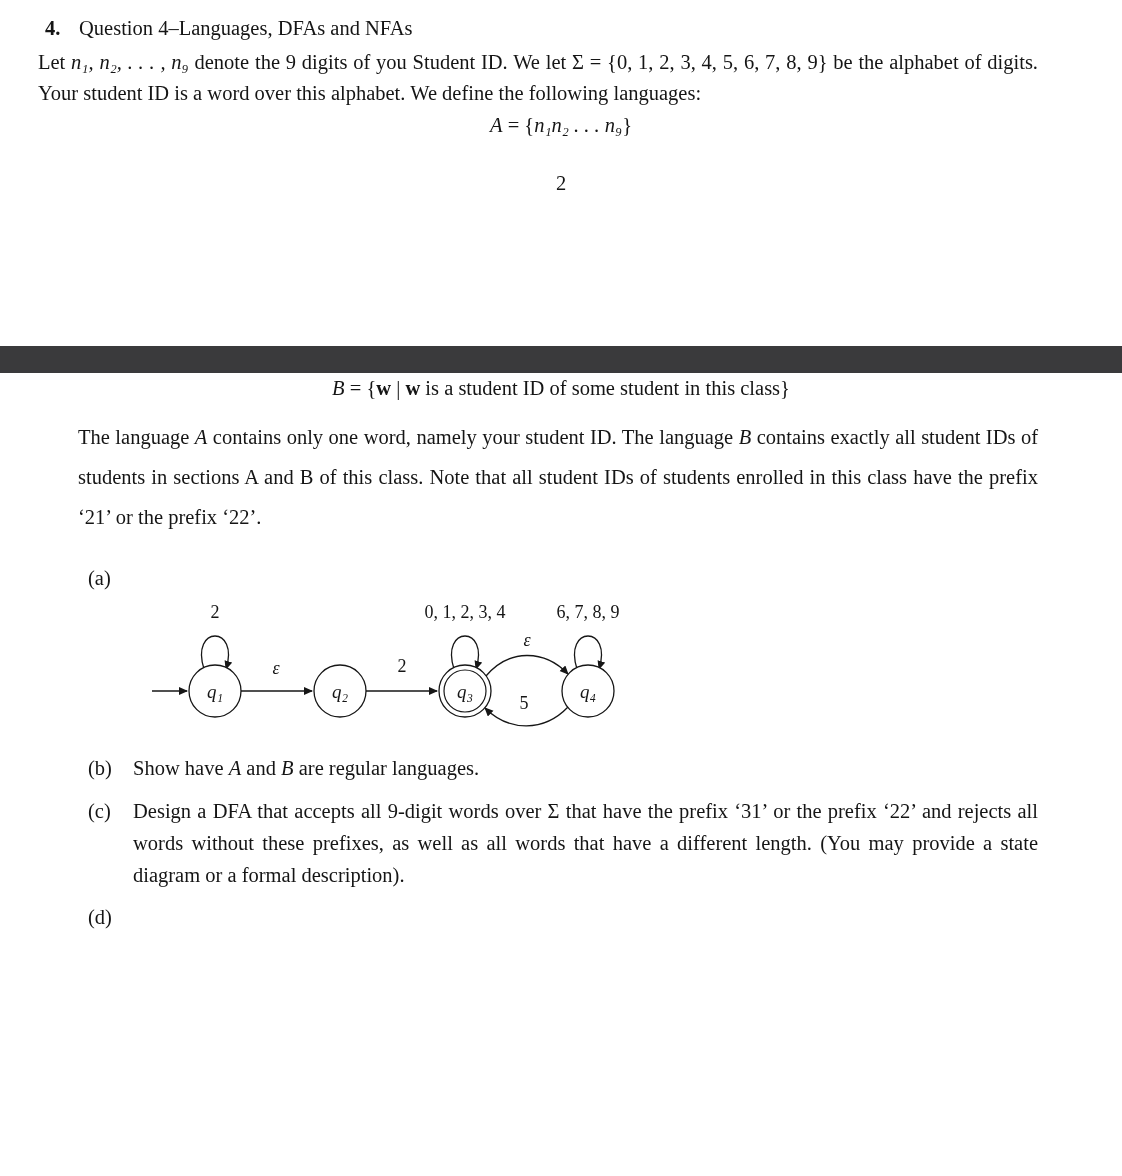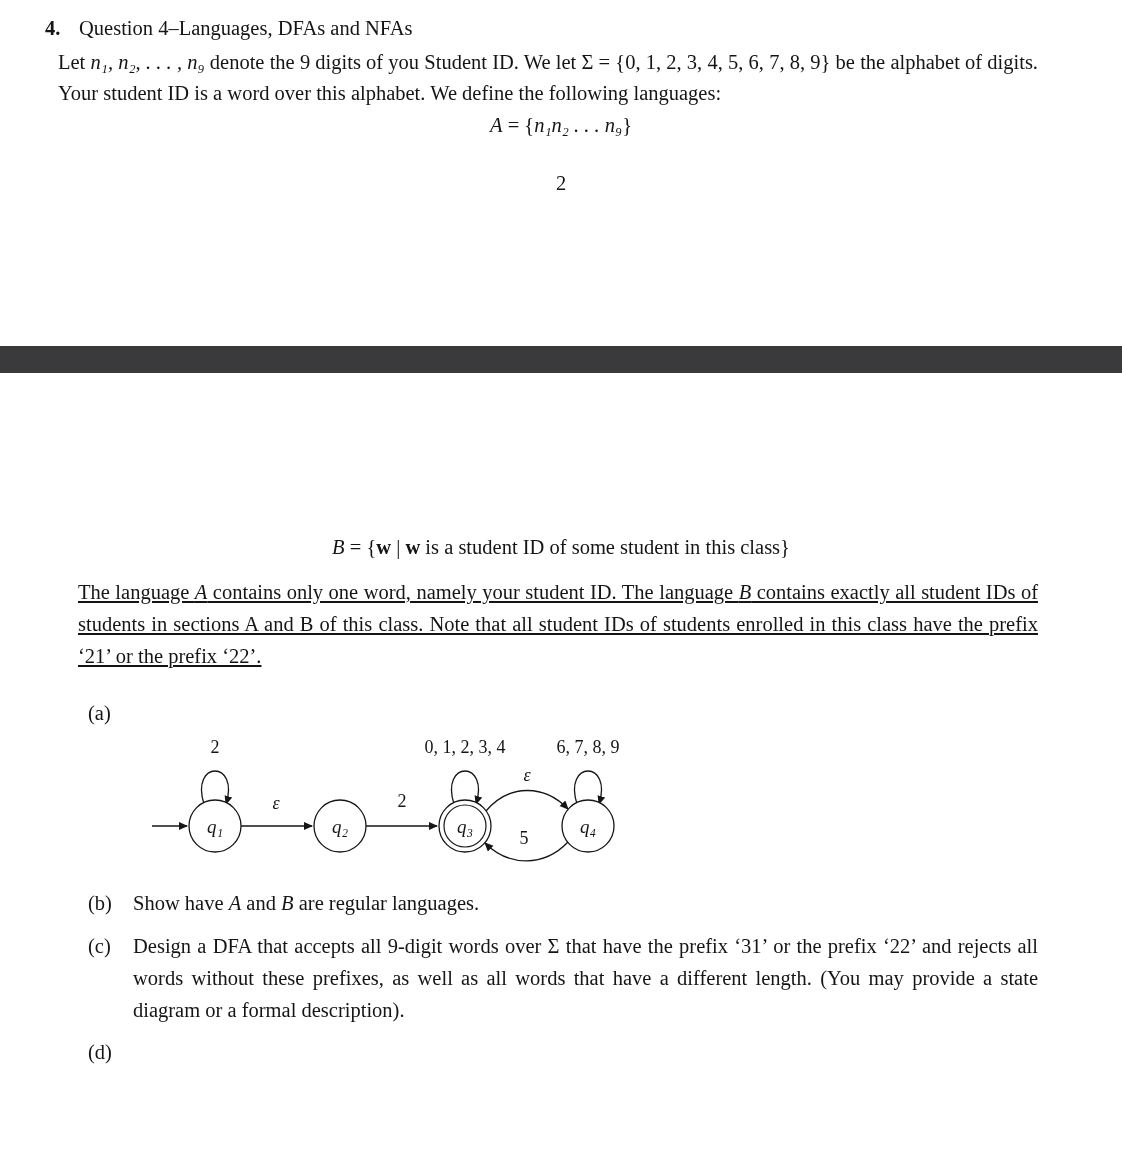--- a/index.html
+++ b/index.html
@@ -15,30 +15,30 @@
     line-height: 31px;
     overflow: hidden;
   }
   .mvar { font-style: italic; }
   .mbf  { font-weight: 700; }
 
   .q-row { display: flex; padding: 13px 84px 0 45px; }
   .q-num { flex: none; width: 34px; font-weight: 700; }
   .q-title { font-weight: 400; }
 
-  .q-para { padding: 3px 84px 0 58px; text-align: justify; }
+  .q-para { padding: 3px 84px 0 38px; text-align: justify; }
 
   .eq { margin-top: 1px; text-align: center; }
   .page-num { margin-top: 27px; text-align: center; }
 
   .sep { margin-top: 147px; height: 27px; width: 100%; background: #3a3a3c; }
 
-  .eq-b { margin-top: 159px; text-align: center; }
+  .eq-b { text-align: center; }
 
-  .body-para { margin-top: 13px; padding: 0 84px 0 78px; text-align: justify; line-height: 32px; text-decoration: underline; }
+  .body-para { margin-top: 13px; padding: 0 84px 0 78px; text-align: justify; line-height: 40px; }
 
   .item { display: flex; padding: 0 84px 0 88px; line-height: 32px; }
   .item-label { flex: none; width: 45px; }
   .item-body { flex: 1; text-align: justify; }
   .item-a { margin-top: 25px; }
   .item-b { margin-top: 5px; }
   .item-c { margin-top: 11px; }
   .item-d { margin-top: 10px; }
 
   .nfa-wrap { margin: 4px 0 0 145px; }

